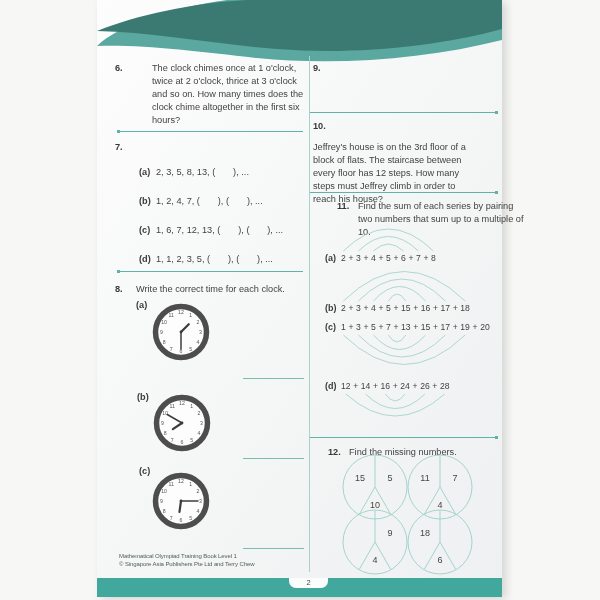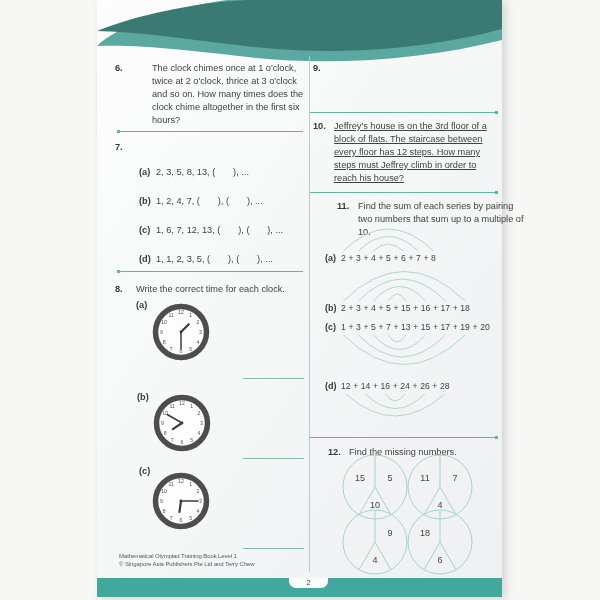--- a/index.html
+++ b/index.html
@@ -153,23 +153,23 @@
         <circle cx="30" cy="30" r="1.4" fill="#3c3c3c"></circle>
       </svg></div>
   <div class="ansline" style="left:146px;top:548px;width:61px;"></div>
 
   <div class="q abs" style="left:216px;top:62px;width:188px;">
     <span class="qnum">9.</span>
   </div>
 
   <div class="sep dot-r" style="left:213px;top:112px;width:188px;"></div>
 
-  <div class="q abs" style="left:216px;top:120px;width:188px;">
+  <div class="q abs" style="left:216px;top:120px;width:188px;flex-direction:column;">
     <span class="qnum">10.</span>
-    <span class="qtext" style="width:167px;text-decoration:underline;">Jeffrey's house is on the 3rd floor of a block of flats. The staircase between every floor has 12 steps. How many steps must Jeffrey climb in order to reach his house?</span>
+    <span class="qtext" style="width:167px;">Jeffrey's house is on the 3rd floor of a block of flats. The staircase between every floor has 12 steps. How many steps must Jeffrey climb in order to reach his house?</span>
   </div>
 
   <div class="sep dot-r" style="left:213px;top:192px;width:188px;"></div>
 
   <div class="q abs" style="left:216px;top:200px;width:188px;margin-left:24px;">
     <span class="qnum">11.</span>
     <span class="qtext" style="width:170px;">Find the sum of each series by pairing two numbers that sum up to a multiple of 10.</span>
   </div>
 
   <div class="series-item" style="left:228px;top:217px;">

